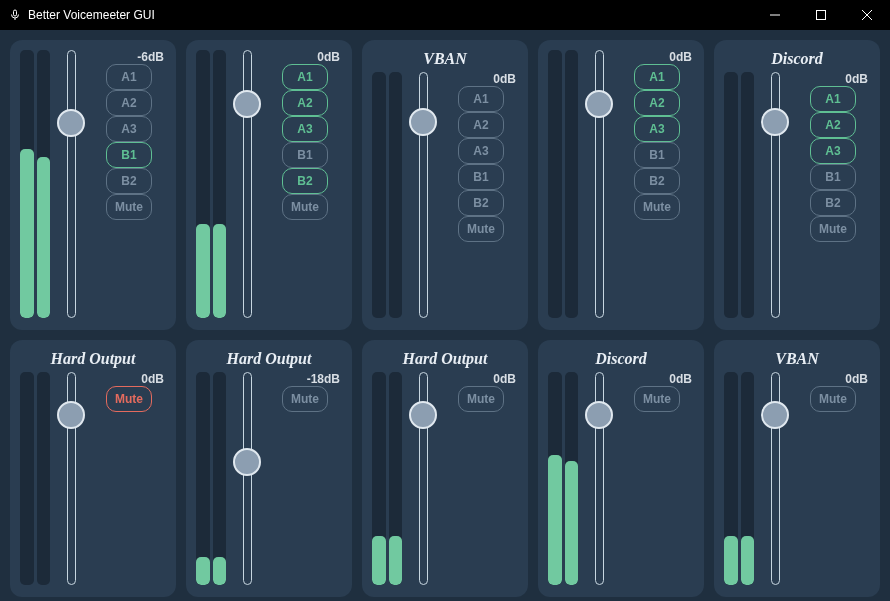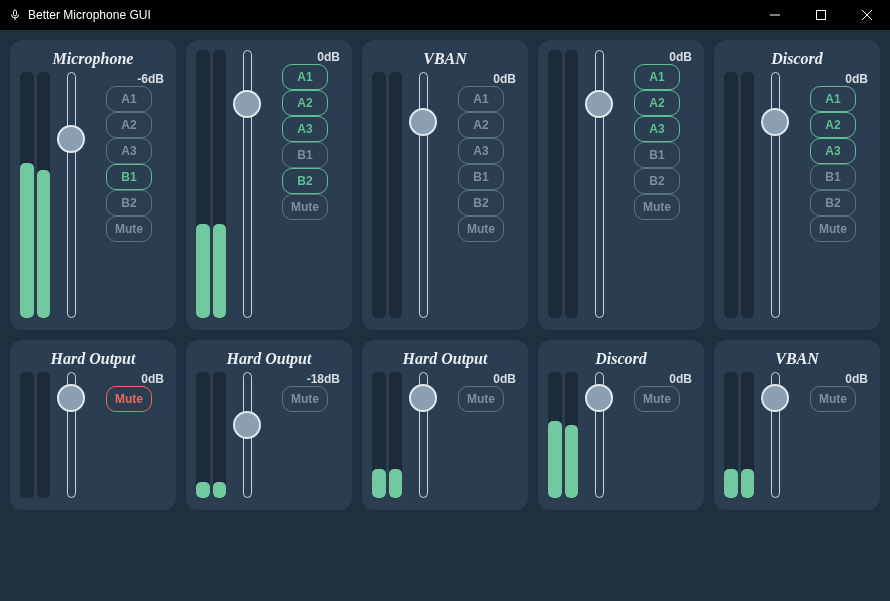--- a/index.html
+++ b/index.html
@@ -40,21 +40,21 @@
     gap: 10px;
   }
   .card {
     background: #2a3d51;
     border-radius: 12px;
     padding: 10px 10px 12px 10px;
     display: flex;
     flex-direction: column;
   }
   .card.input { height: 290px; }
-  .card.output { height: 170px; }
+  .card.output { height: 257px; }
   .card-title {
     text-align: center;
     font-weight: 600;
     font-style: italic;
     font-size: 16px;
     color: #e8eef4;
     margin-bottom: 4px;
     font-family: "Comic Sans MS", "Segoe Script", cursive;
   }
   .card-body {
@@ -147,21 +147,21 @@
 <body>
 
 <div class="titlebar">
   <span class="icon">
     <svg width="12" height="12" viewBox="0 0 24 24" fill="none" stroke="#fff" stroke-width="2">
       <rect x="9" y="2" width="6" height="12" rx="3"></rect>
       <path d="M5 11a7 7 0 0 0 14 0"></path>
       <line x1="12" y1="18" x2="12" y2="22"></line>
     </svg>
   </span>
-  <span>Better Microphone GUI</span>
+  <span>Better Voicemeeter GUI</span>
   <span class="spacer"></span>
   <div class="winbtn">
     <svg width="10" height="10">
         <line x1="0" y1="5" x2="10" y2="5" stroke="#fff" stroke-width="1"></line>
       </svg>
   </div>
   <div class="winbtn">
     <svg width="10" height="10">
         <rect x="0.5" y="0.5" width="9" height="9" fill="none" stroke="#fff" stroke-width="1"></rect>
       </svg>
@@ -170,21 +170,20 @@
     <svg width="10" height="10">
         <line x1="0" y1="0" x2="10" y2="10" stroke="#fff" stroke-width="1"></line>
         <line x1="10" y1="0" x2="0" y2="10" stroke="#fff" stroke-width="1"></line>
       </svg>
   </div>
 </div>
 
 <div class="content">
   <div class="grid" id="grid">
   <div class="card input">
-    <div class="card-title">Microphone</div>
     <div class="card-body">
       <div class="meters">
     <div class="meter-track">
               <div class="meter-fill" style="height:63%"></div>
             </div>
     <div class="meter-track">
               <div class="meter-fill" style="height:60%"></div>
             </div>
   </div>
       <div class="slider-col">

